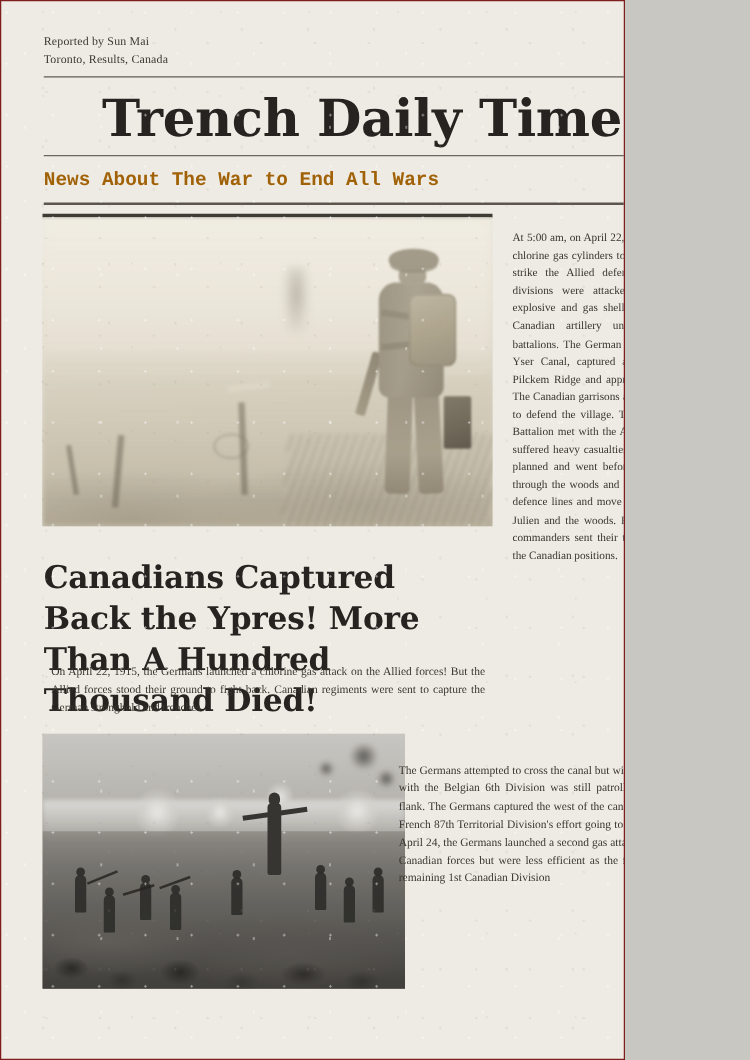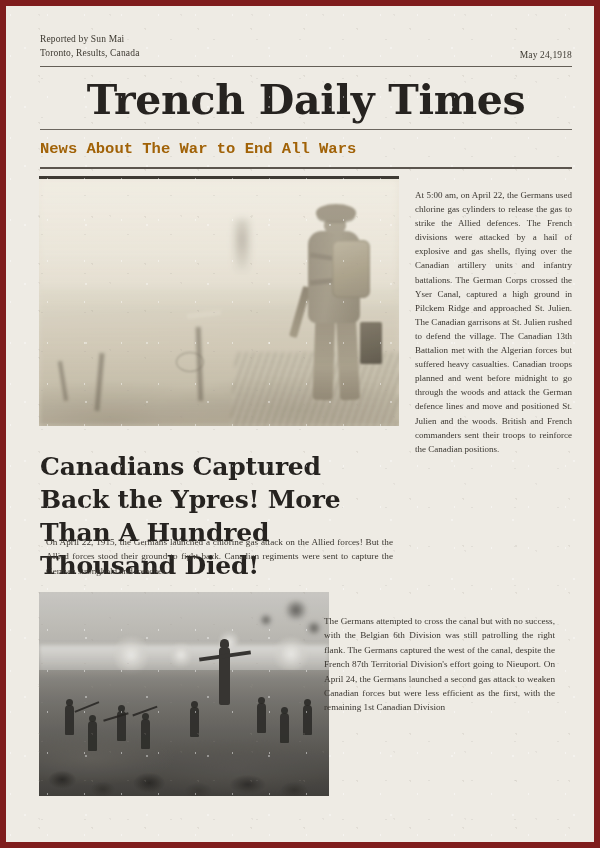--- a/index.html
+++ b/index.html
@@ -6,24 +6,24 @@
     margin: 0; padding: 0;
     background: #c9c7c1;
   }
   body {
     width: 600px; height: 848px;
     font-family: "Liberation Serif", "DejaVu Serif", serif;
     overflow: hidden;
   }
   .page {
     position: relative;
-    width: 600px; height: 848px;
+    width: 500px; height: 848px;
     background: #eeebe4;
     box-sizing: border-box;
-    border: 6px solid #7f1d1d;
+    border: 1px solid #7f1d1d;
     overflow: hidden;
   }
   
   .page::before {
     content: "";
     position: absolute; inset: 0;
     pointer-events: none;
     background-image:
       radial-gradient(circle at 12% 22%, rgba(255,255,255,.55) 0 1px, transparent 1px),
       radial-gradient(circle at 63% 48%, rgba(160,155,145,.20) 0 1px, transparent 1px),

